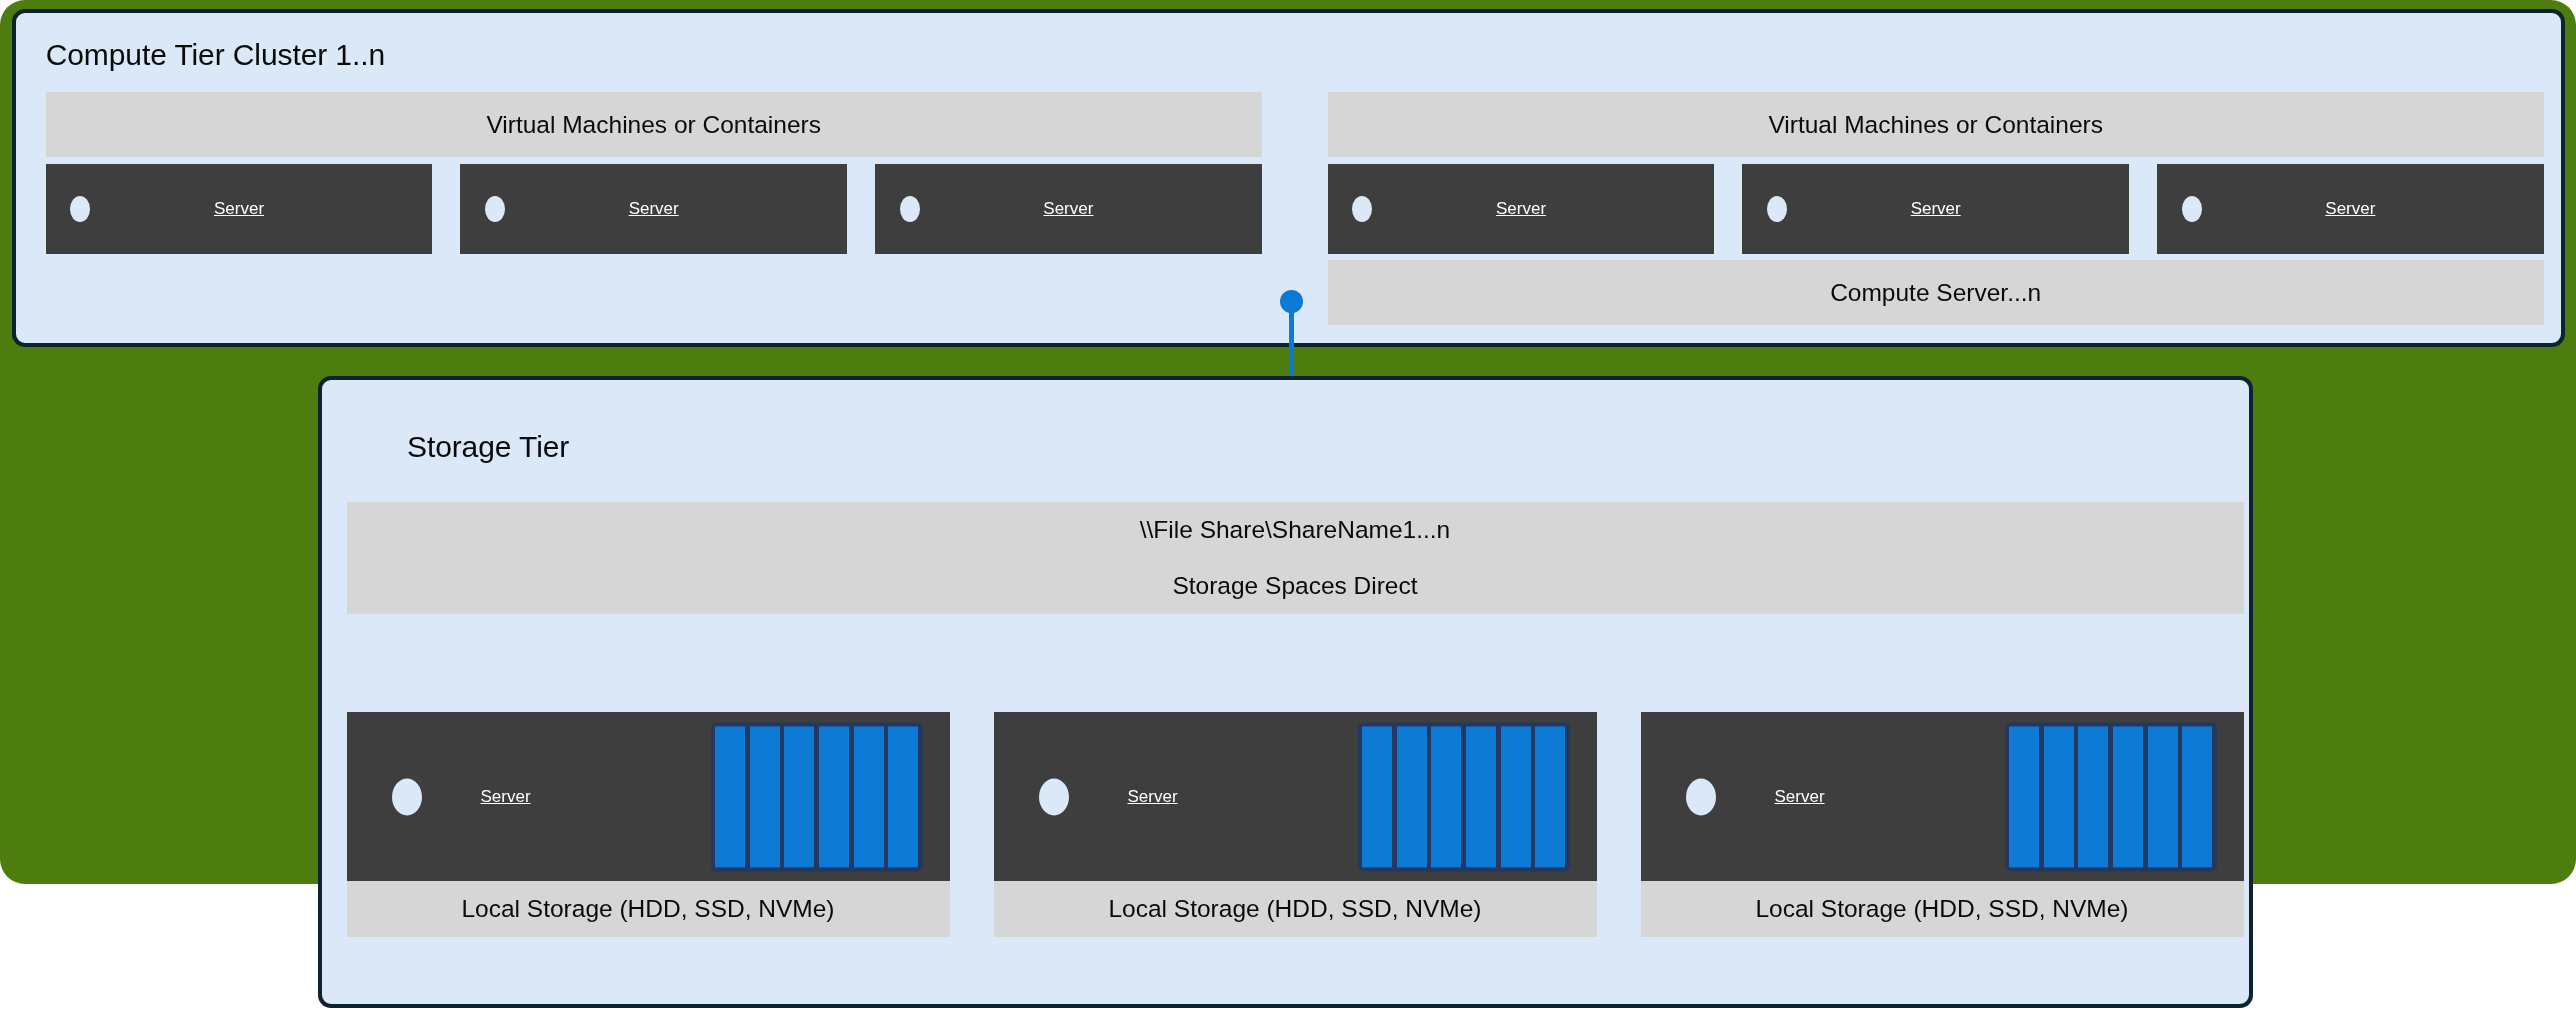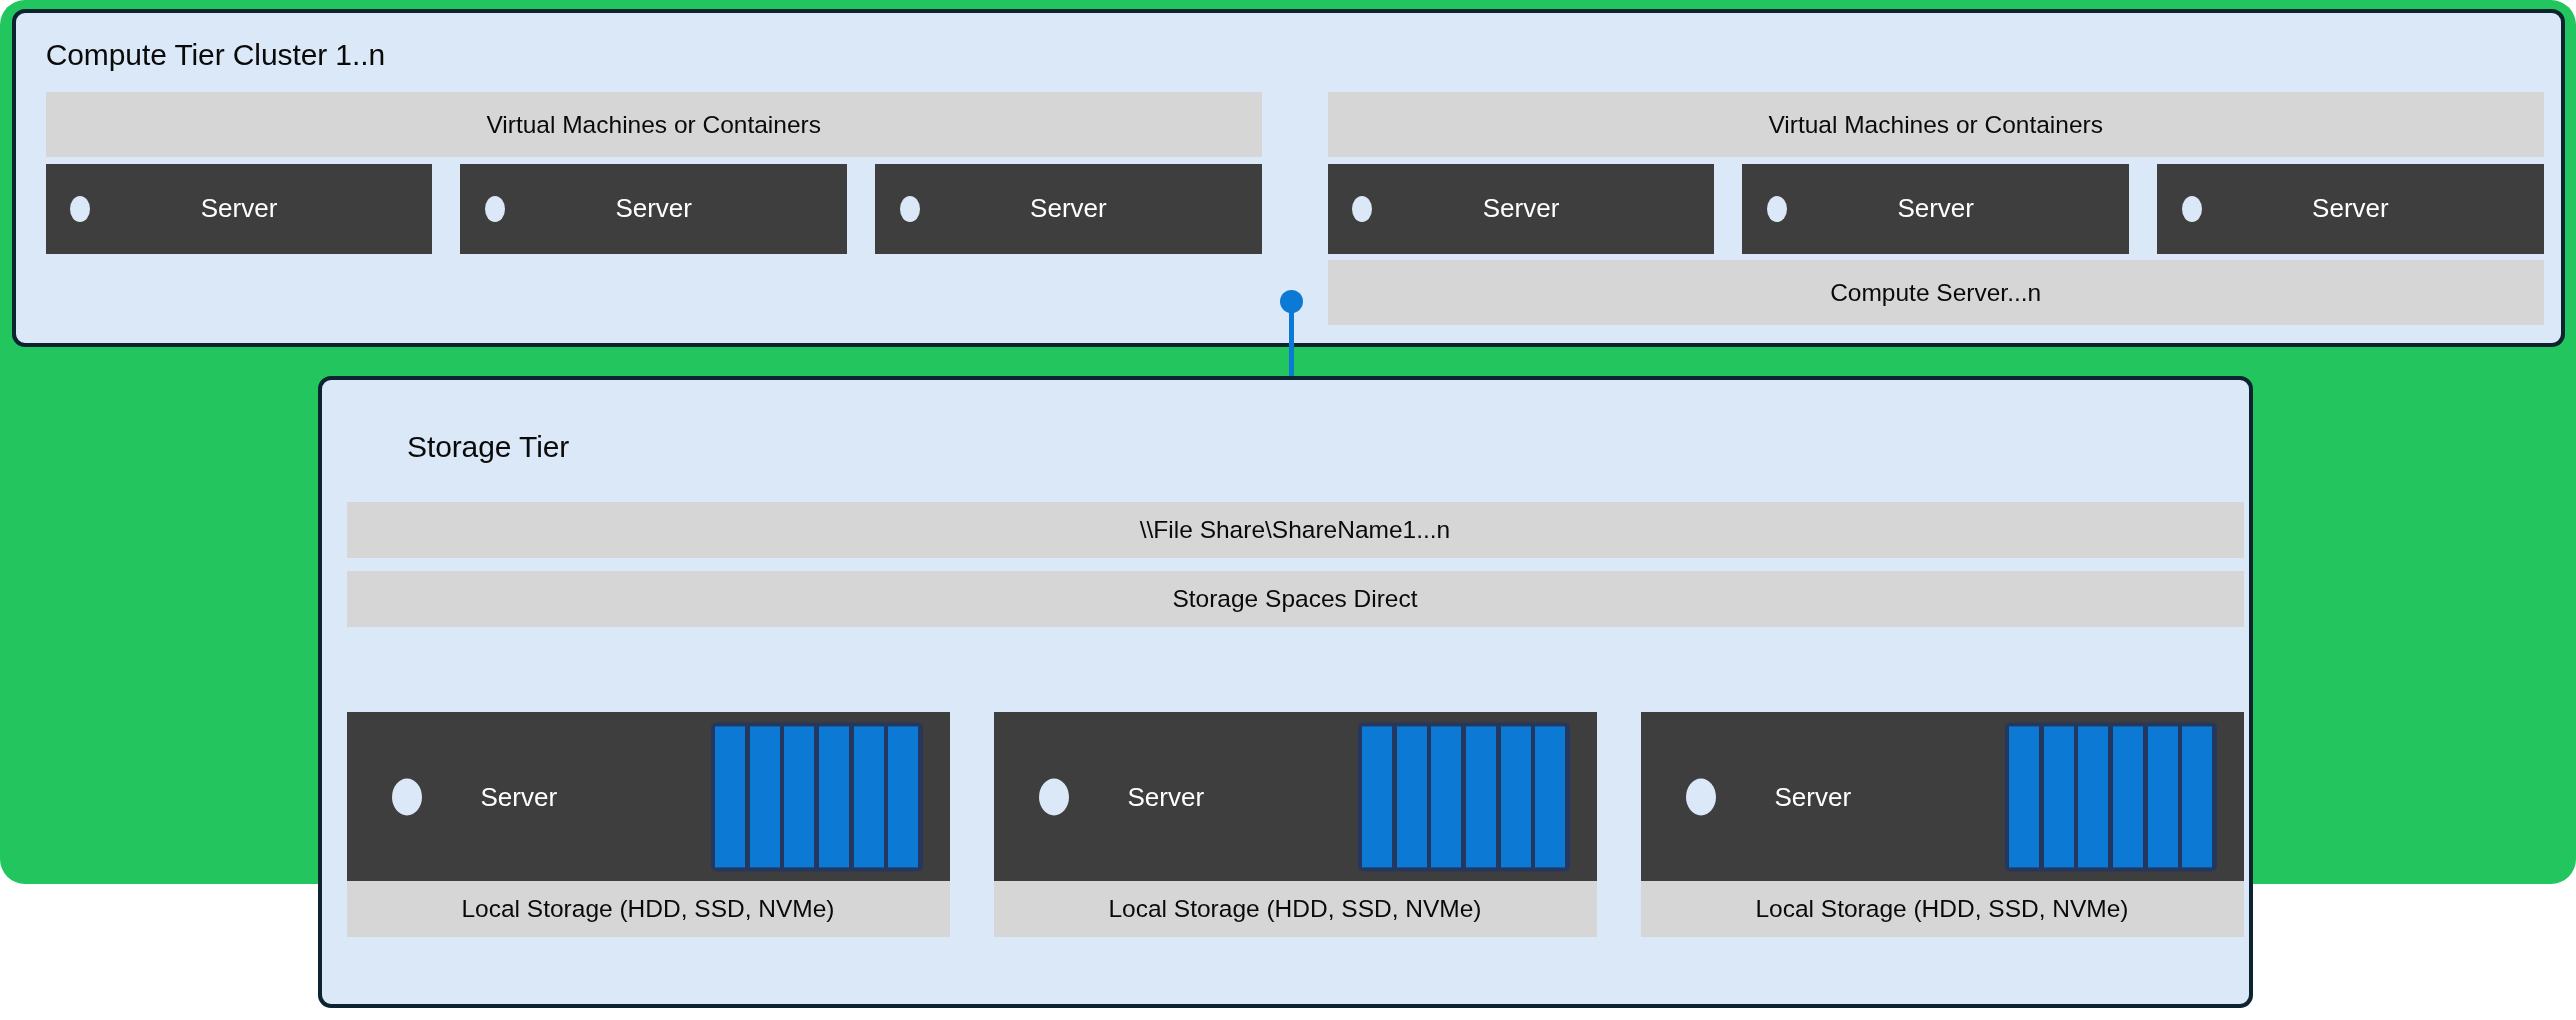--- a/index.html
+++ b/index.html
@@ -9,21 +9,21 @@
     height: 1020px;
     background: #ffffff;
     font-family: "Liberation Sans", sans-serif;
     overflow: hidden;
   }
 
   #canvas {
     position: relative;
     width: 2576px;
     height: 884px;
-    background: #22c55e;
+    background: #4d7c0f;
     border-radius: 25px;
   }
 
   
   .tier-panel {
     position: absolute;
     background: #dbe8f7;
     border: 4.1px solid #0d2430;
     border-radius: 13px;
   }
@@ -99,23 +99,24 @@
     left: 24.5px;
     top: 50%;
     transform: translateY(-50%);
     width: 20px;
     height: 26px;
     border-radius: 50%;
     background: #dbe8f7;
   }
 
   .server-label {
-    font-size: 26px;
+    font-size: 17px;
     color: #ffffff;
     white-space: nowrap;
+    text-decoration: underline;
   }
 
   
   #connector {
     position: absolute;
     left: 1280px;
     top: 290px;
     width: 23px;
     height: 133px;
   }
@@ -150,21 +151,20 @@
 
   
   .storage-bars {
     position: absolute;
     left: 24.5px;
     top: 122px;
     width: 1897px;
   }
   .storage-bar {
     height: 56px;
-    margin-bottom: 13px;
   }
 
   
   .storage-servers {
     position: absolute;
     left: 24.5px;
     top: 332px;
     width: 1897px;
     display: flex;
     gap: 44px;

